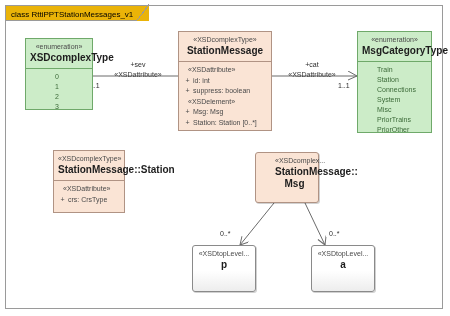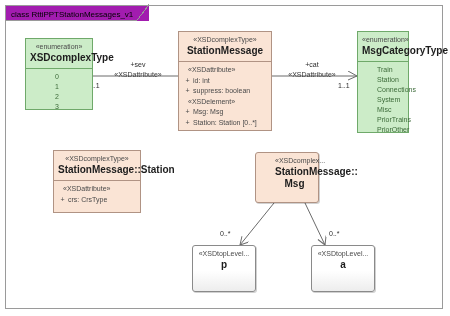--- a/index.html
+++ b/index.html
@@ -32,21 +32,21 @@
     position: absolute;
     left: 5px;
     top: 5px;
     height: 16px;
     box-sizing: border-box;
     padding: 1px 16px 0 5px;
     font-size: 8px;
     color: #000000;
     line-height: 15px;
     white-space: nowrap;
-    background: #a21caf;
+    background: #eab308;
     border-left: 1px solid #9a9a9a;
     border-top: 1px solid #9a9a9a;
   }
   .frame-tab::after {
     content: "";
     position: absolute;
     right: 0;
     bottom: 0;
     width: 13px;
     height: 17px;
@@ -247,38 +247,38 @@
         <span class="vis">+</span>
         <span>Msg: Msg</span>
       </div>
       <div class="feature">
         <span class="vis">+</span>
         <span>Station: Station [0..*]</span>
       </div>
     </div>
   </div>
 
-  <div class="node enumeration" style="left:357px; top:31px; width:52px; height:102px;">
+  <div class="node enumeration" style="left:357px; top:31px; width:75px; height:102px;">
     <div class="node-header">
       <div class="stereotype">«enumeration»</div>
       <div class="node-title">MsgCategoryType</div>
     </div>
     <div class="node-sep"></div>
     <div class="compartment">
       <div class="lit">Train</div>
       <div class="lit">Station</div>
       <div class="lit">Connections</div>
       <div class="lit">System</div>
       <div class="lit">Misc</div>
       <div class="lit">PriorTrains</div>
       <div class="lit">PriorOther</div>
     </div>
   </div>
 
-  <div class="node complex" style="left:53px; top:150px; width:88px; height:63px;">
+  <div class="node complex" style="left:53px; top:150px; width:72px; height:63px;">
     <div class="node-header">
       <div class="stereotype">«XSDcomplexType»</div>
       <div class="node-title">StationMessage::Station</div>
     </div>
     <div class="node-sep"></div>
     <div class="compartment">
       <div class="group-label">«XSDattribute»</div>
       <div class="feature">
         <span class="vis">+</span>
         <span>crs: CrsType</span>

